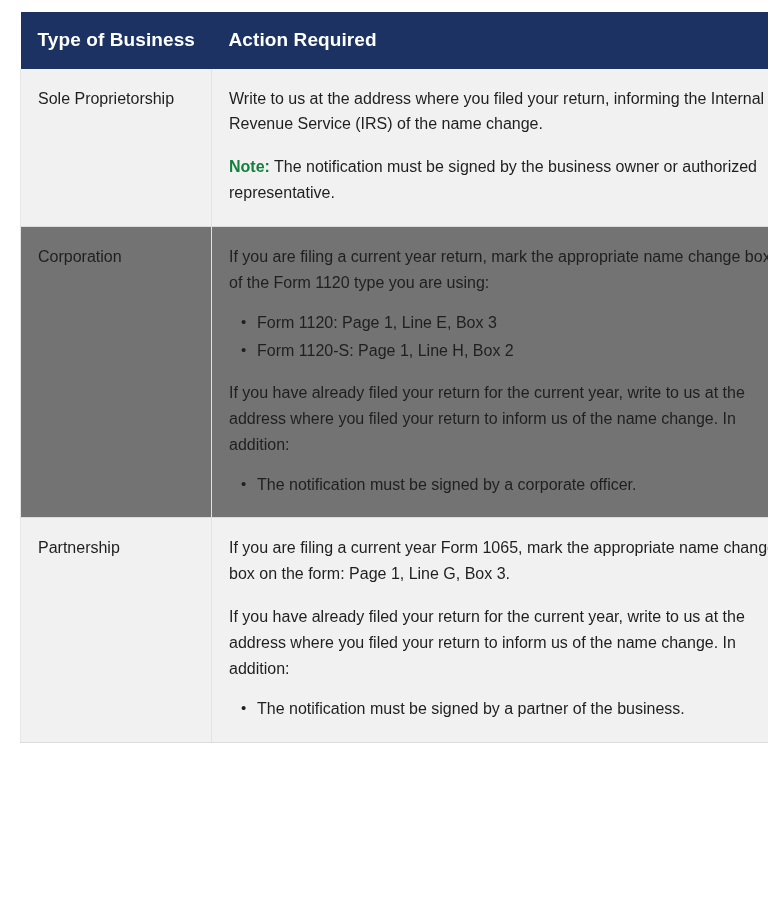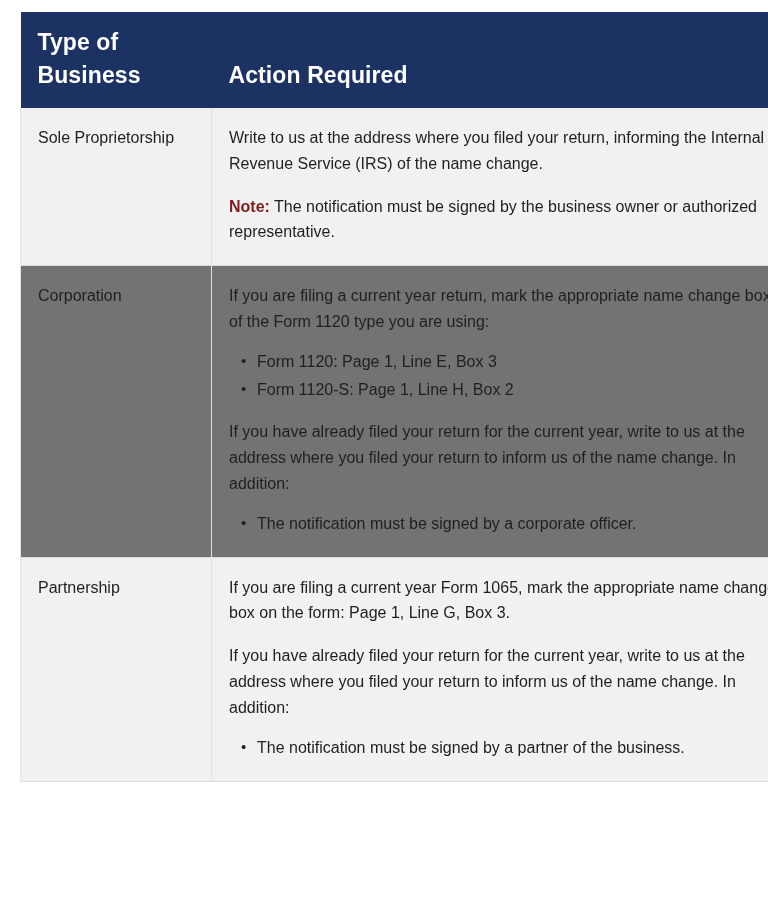--- a/index.html
+++ b/index.html
@@ -33,21 +33,21 @@
     width: 708px;
     border-collapse: collapse;
     table-layout: fixed;
     background: #ffffff;
   }
 
   table.info-table thead th {
     background: #1b3263;
     color: #ffffff;
     font-weight: bold;
-    font-size: 23px;
+    font-size: 19px;
     line-height: 1.45;
     text-align: left;
     vertical-align: bottom;
     padding: 14px 16px 15px 16px;
     border: none;
     letter-spacing: 0.1px;
   }
 
   table.info-table thead th.col-type {
     width: 158px;
@@ -126,21 +126,21 @@
     position: absolute;
     left: -16px;
     top: 0;
     color: #1f1f1f;
     font-size: 15px;
     line-height: 1.62;
   }
 
   .note-label {
     font-weight: bold;
-    color: #7f1d1d;
+    color: #15803d;
   }
 
   .shadow-top {
     position: absolute;
     left: 20px;
     top: 12px;
     width: 708px;
     height: 2px;
     background: #d9d9d9;
   }

